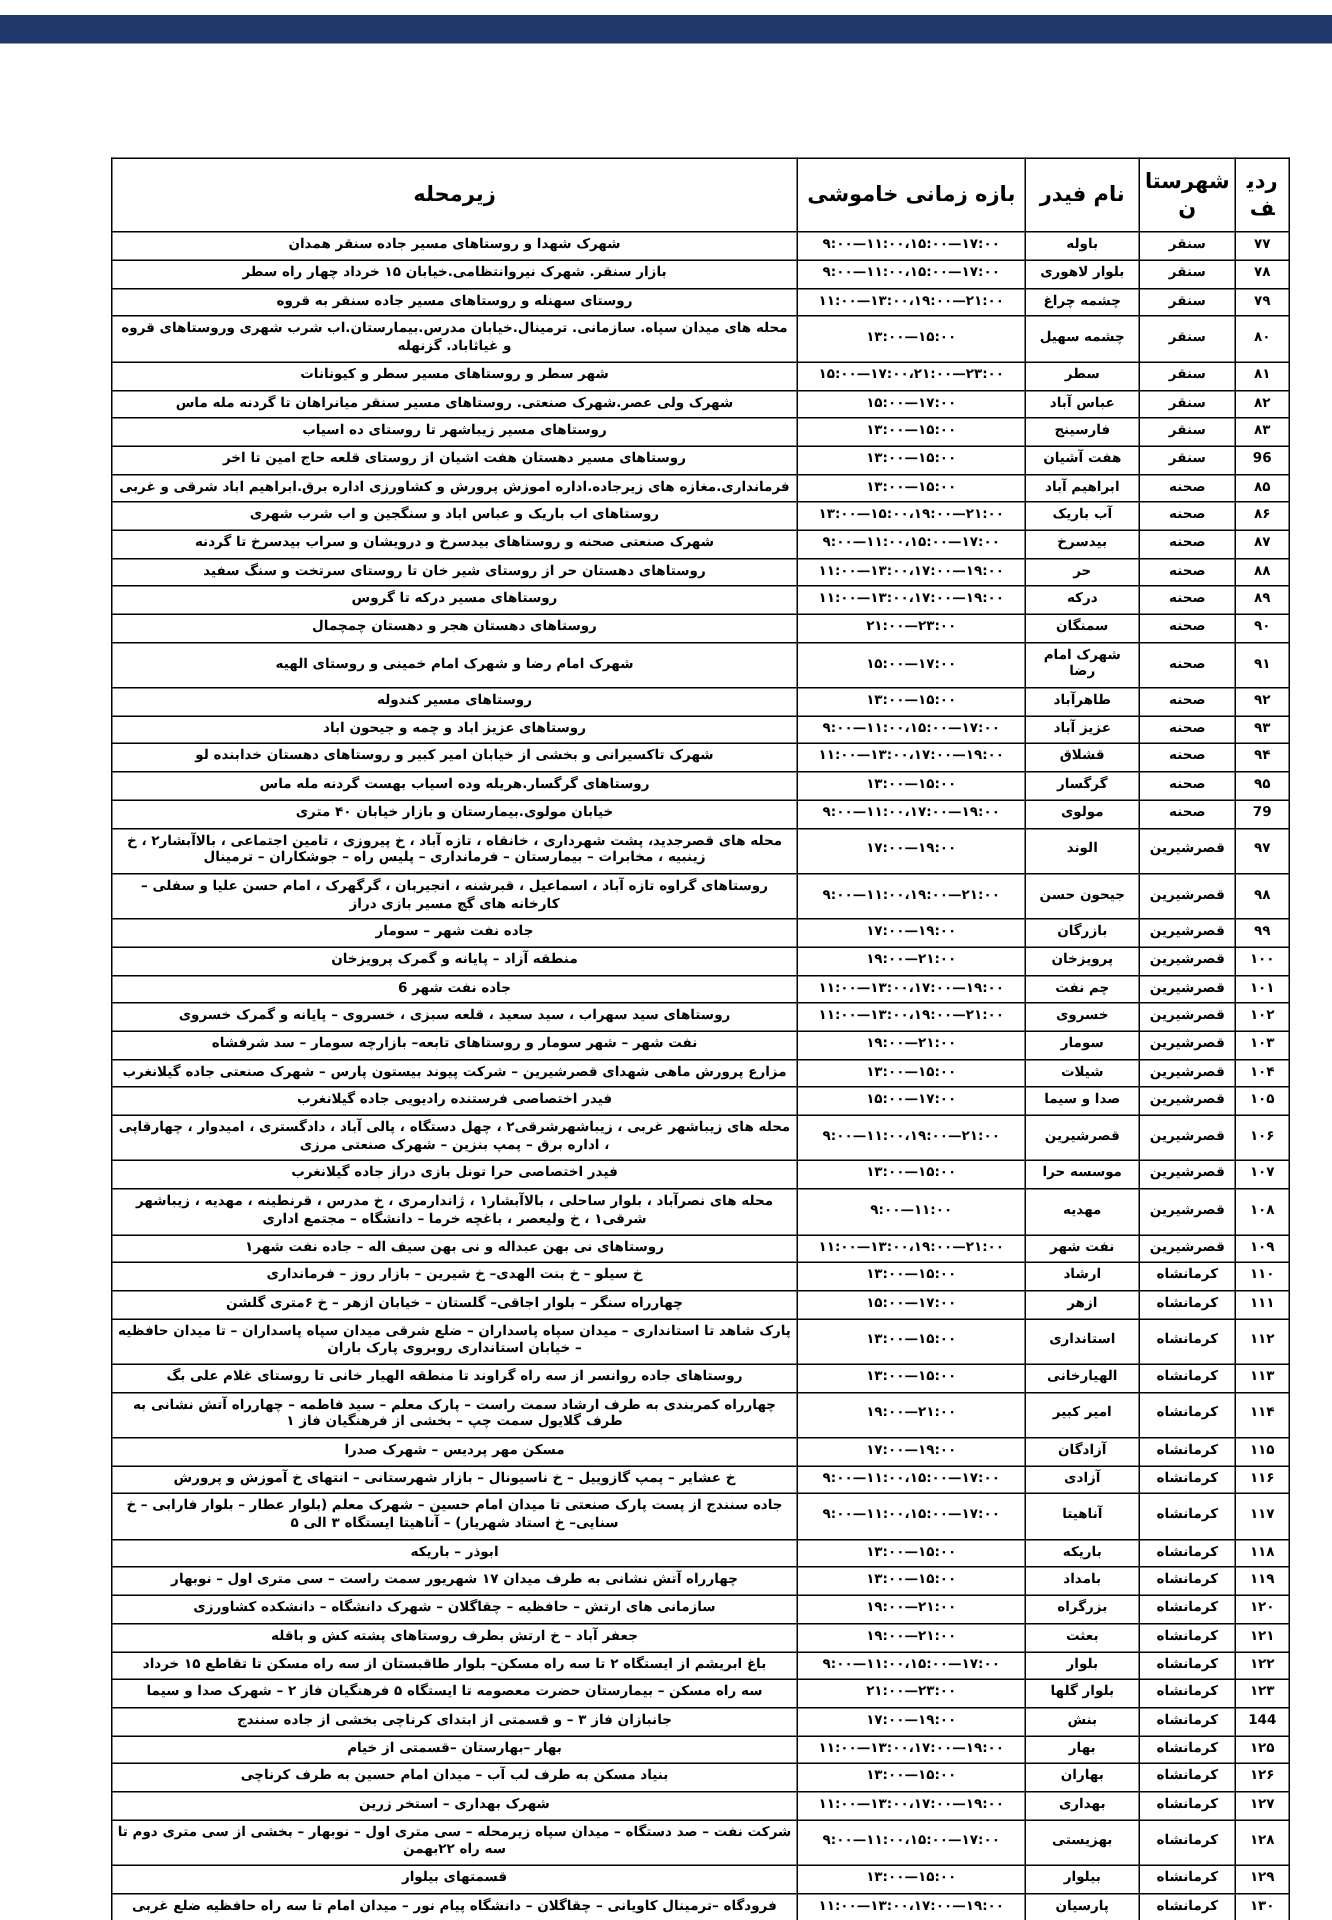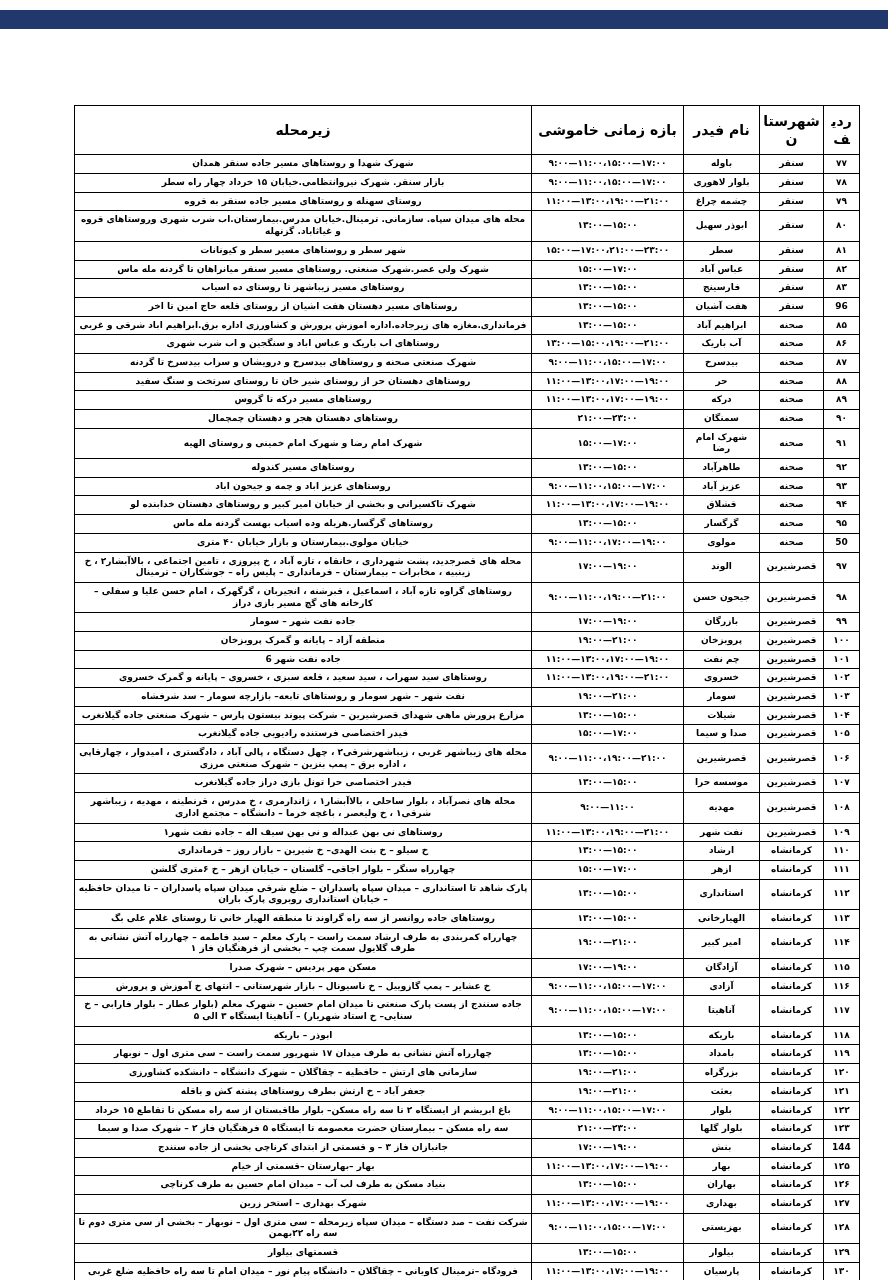--- a/index.html
+++ b/index.html
@@ -60,21 +60,21 @@
         <tr>
           <td>۷۹</td>
           <td>سنقر</td>
           <td>چشمه چراغ</td>
           <td class="time">۱۱:۰۰—۱۳:۰۰،۱۹:۰۰—۲۱:۰۰</td>
           <td class="area">روستای سهنله و روستاهای مسیر جاده سنقر به قروه</td>
         </tr>
         <tr>
           <td>۸۰</td>
           <td>سنقر</td>
-          <td>ابوذر سهیل</td>
+          <td>چشمه سهیل</td>
           <td class="time">۱۳:۰۰—۱۵:۰۰</td>
           <td class="area">محله های میدان سپاه. سازمانی. ترمینال.خیابان مدرس.بیمارستان.اب شرب شهری وروستاهای قروه و غیاثاباد. گزنهله</td>
         </tr>
         <tr>
           <td>۸۱</td>
           <td>سنقر</td>
           <td>سطر</td>
           <td class="time">۱۵:۰۰—۱۷:۰۰،۲۱:۰۰—۲۳:۰۰</td>
           <td class="area">شهر سطر و روستاهای مسیر سطر و کیونانات</td>
         </tr>
@@ -170,21 +170,21 @@
           <td class="area">شهرک تاکسیرانی و بخشی از خیابان امیر کبیر و روستاهای دهستان خدابنده لو</td>
         </tr>
         <tr>
           <td>۹۵</td>
           <td>صحنه</td>
           <td>گرگسار</td>
           <td class="time">۱۳:۰۰—۱۵:۰۰</td>
           <td class="area">روستاهای گرگسار.هریله وده اسیاب بهست گردنه مله ماس</td>
         </tr>
         <tr>
-          <td>50</td>
+          <td>79</td>
           <td>صحنه</td>
           <td>مولوی</td>
           <td class="time">۹:۰۰—۱۱:۰۰،۱۷:۰۰—۱۹:۰۰</td>
           <td class="area">خیابان مولوی.بیمارستان و بازار خیابان ۴۰ متری</td>
         </tr>
         <tr>
           <td>۹۷</td>
           <td>قصرشیرین</td>
           <td>الوند</td>
           <td class="time">۱۷:۰۰—۱۹:۰۰</td>

